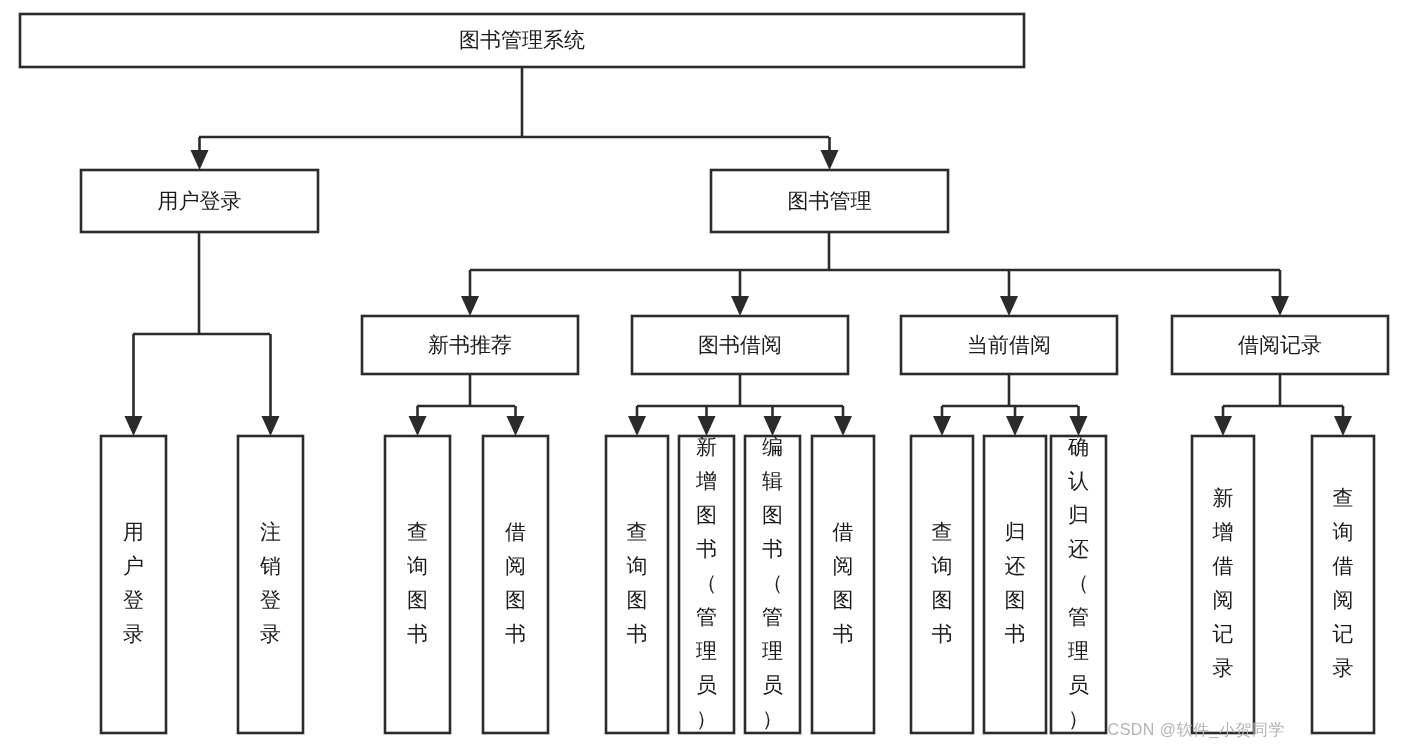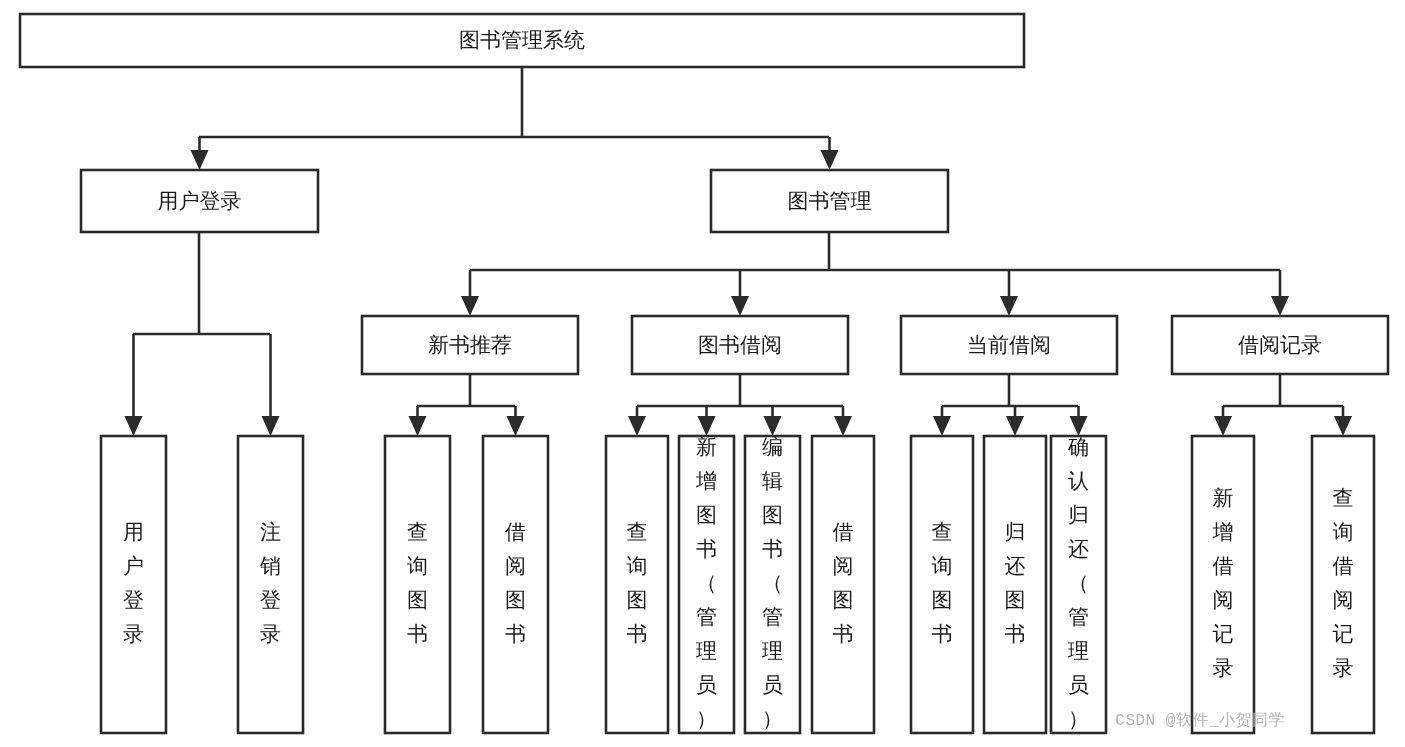--- a/index.html
+++ b/index.html
@@ -51,22 +51,22 @@
   }
   .node-label-vertical {
     fill: #1b1b1b;
     font-family: "Liberation Sans", "DejaVu Sans", sans-serif;
     font-size: 21px;
     text-anchor: middle;
   }
   .watermark {
     position: absolute;
     right: 8px;
-    bottom: 16px;
-    font-family: Liberation Mono, monospace;
+    bottom: 6px;
+    font-family: Liberation Sans, sans-serif;
     font-size: 16px;
     color: #b4b4b4;
     white-space: nowrap;
     letter-spacing: 0.5px;
     user-select: none;
     margin-top: 20px;
   }
 </style>
 </head>
 <body>

